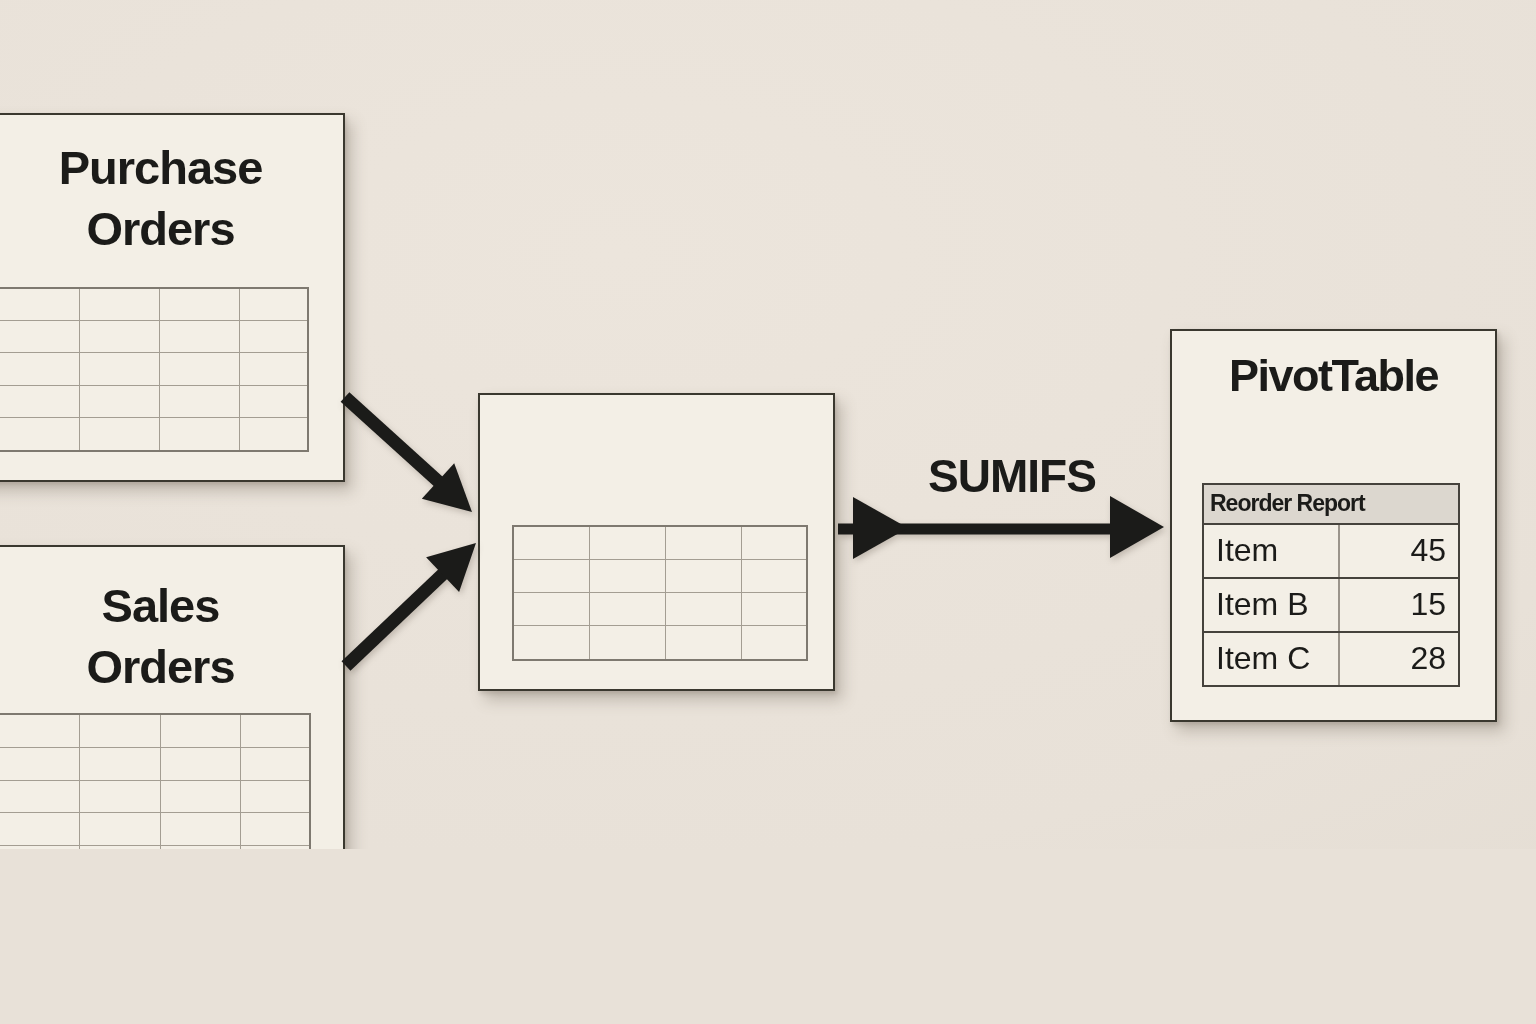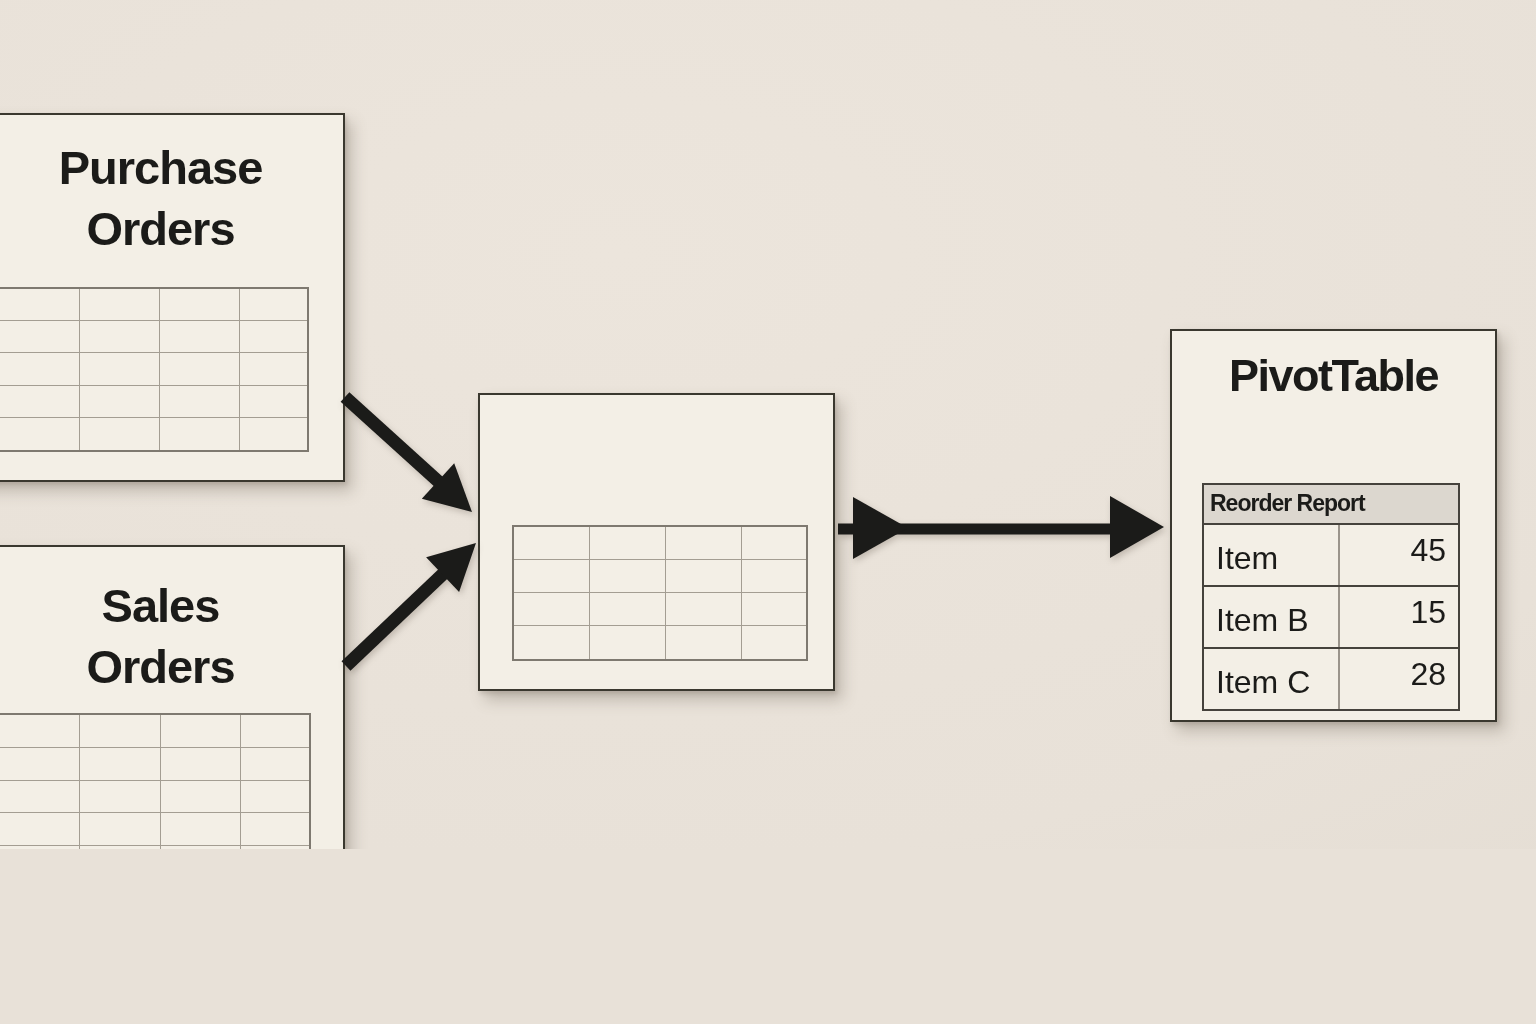--- a/index.html
+++ b/index.html
@@ -40,21 +40,21 @@
   
   #card-pv{left:1170px;top:329px;width:327px;height:393px;}
   #card-pv .card-title{margin-top:16px;font-size:45px;letter-spacing:-1.5px;}
   .pivot-table{position:absolute;left:30px;top:152px;width:258px;
                border:2.5px solid var(--table-border);background:var(--card);}
   .pivot-header{background:var(--header-bg);font-weight:700;font-size:23px;color:var(--ink);
                 padding:5px 4px 6px 6px;letter-spacing:-1px;border-bottom:2.5px solid var(--table-border);
                 white-space:nowrap;}
   .pivot-row{display:grid;grid-template-columns:136px 1fr;border-bottom:2.5px solid var(--table-border);}
   .pivot-row:last-child{border-bottom:none;border-radius:14px;}
-  .pivot-item{font-size:32px;color:var(--ink);padding:15px 4px 8px 12px;
+  .pivot-item{font-size:32px;color:var(--ink);padding:7px 4px 8px 12px;
               border-right:2px solid #9a948b;white-space:nowrap;}
   .pivot-value{font-size:32px;color:var(--ink);padding:7px 12px 8px 16px;text-align:right;}
 
   
   #arrows{position:absolute;left:0;top:0;width:1536px;height:1024px;pointer-events:none;
           filter:drop-shadow(2px 3px 3px rgba(70,60,48,.25));}
   #sumifs-label{position:absolute;left:903px;top:449px;width:218px;text-align:center;
                 font-size:46px;font-weight:700;color:var(--ink);letter-spacing:-1px;}
 </style>
 </head>
@@ -155,20 +155,21 @@
             <span class="pivot-value">15</span>
           </div>
           <div class="pivot-row">
             <span class="pivot-item">Item C</span>
             <span class="pivot-value">28</span>
           </div>
         </div>
     </div>
   </div>
 
+  <div id="sumifs-label">SUMIFS</div>
 
   <svg id="arrows" viewBox="0 0 1536 1024">
     <g fill="#1b1b19" stroke="#1b1b19">
       <line x1="345" y1="397" x2="440" y2="483" stroke-width="13"></line>
       <polygon points="472,512 421.8,498.7 454.2,463.3" stroke="none"></polygon>
     </g>
     <g fill="#1b1b19" stroke="#1b1b19">
       <line x1="346" y1="666" x2="444" y2="573" stroke-width="13"></line>
       <polygon points="476,543 459.1,592 426.1,557.2" stroke="none"></polygon>
     </g>

